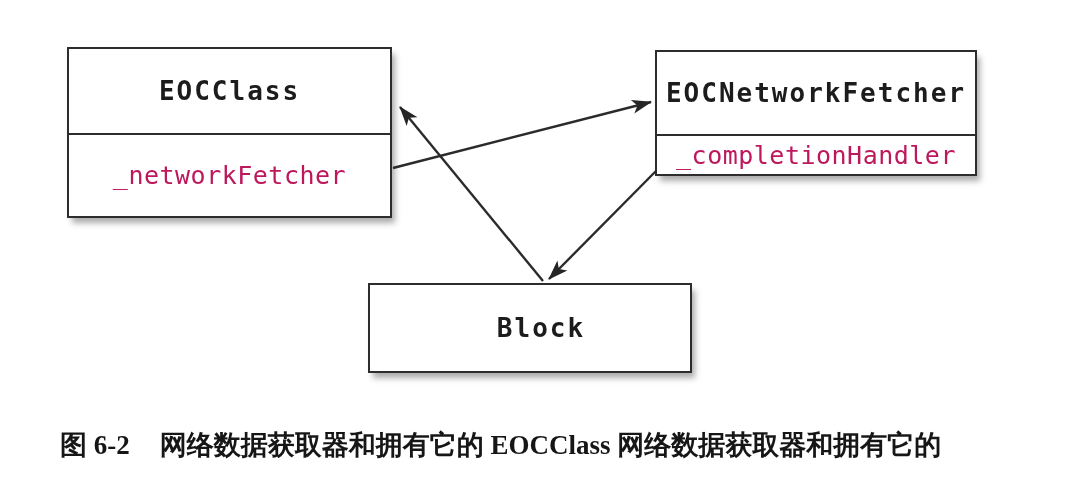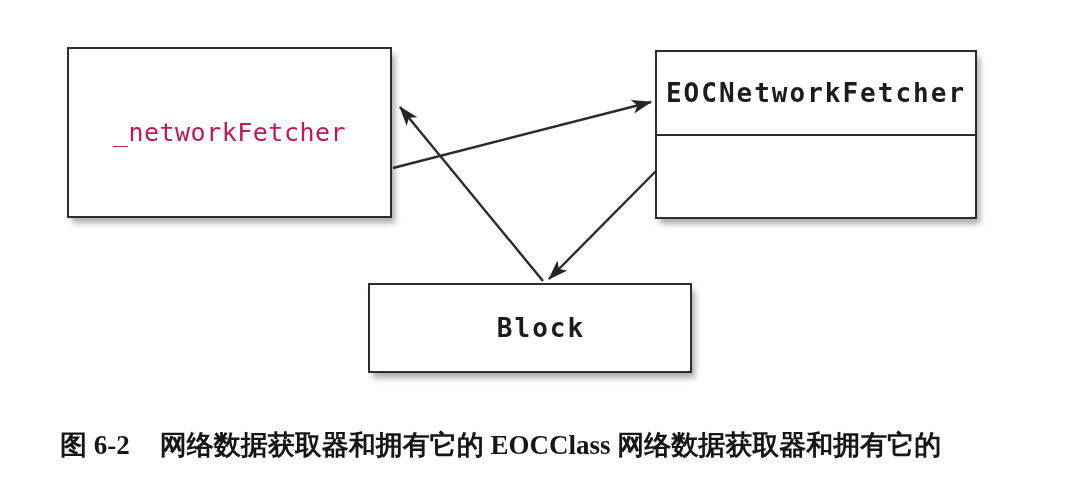--- a/index.html
+++ b/index.html
@@ -61,21 +61,21 @@
     font-family: "DejaVu Sans Mono", monospace;
     font-weight: bold;
     font-size: 26px;
     letter-spacing: 2px;
     color: #1c1c1c;
     box-sizing: border-box;
     padding-left: 22px;
   }
   #box-eocclass      { left: 67px;  top: 47px;  width: 325px; height: 171px; }
   #box-eocclass .title-cell { height: 84px; }
-  #box-fetcher       { left: 655px; top: 50px;  width: 322px; height: 169px; }
+  #box-fetcher       { left: 655px; top: 50px;  width: 322px; height: 126px; justify-content: center; }
   #box-fetcher .title-cell  { height: 82px; }
   #box-block         { left: 368px; top: 283px; width: 324px; height: 90px; }
   
   .arrows-layer {
     position: absolute;
     left: 0; top: 0;
     width: 1088px;
     height: 502px;
     pointer-events: none;
   }
@@ -99,25 +99,27 @@
     white-space: nowrap;
     margin-left: 8px;
   }
 </style>
 </head>
 <body>
 
 <div class="page">
 
   <div class="class-box" id="box-eocclass">
+    <div class="title-cell">EOCClass</div>
     <div class="attr-cell">_networkFetcher</div>
   </div>
 
   <div class="class-box" id="box-fetcher">
     <div class="title-cell">EOCNetworkFetcher</div>
+    <div class="attr-cell">_completionHandler</div>
   </div>
 
   <div class="single-box" id="box-block">
     <span>Block</span>
   </div>
 
   <svg class="arrows-layer" viewBox="0 0 1088 502" xmlns="http://www.w3.org/2000/svg">
     <defs>
       <marker id="arrowhead" markerUnits="userSpaceOnUse" markerWidth="22" markerHeight="16" refX="20" refY="8" orient="auto">
         <path d="M1,1 L21,8 L1,15 L6,8 Z" fill="#252525"></path>

